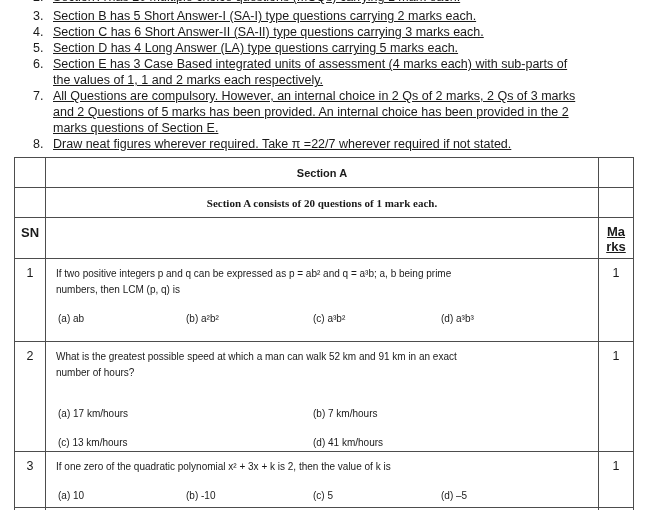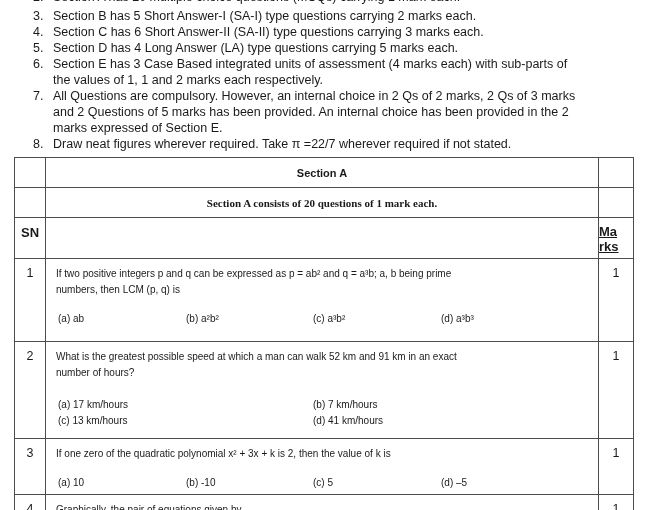--- a/index.html
+++ b/index.html
@@ -11,48 +11,48 @@
     background:#ffffff;
     font-family:"Liberation Sans","DejaVu Sans",sans-serif;
     color:#1a1a1a;
   }
   
   .clip{height:5px;overflow:hidden;position:relative;}
   .clip .instr-item{margin-top:-11px;}
   .instructions{margin-top:3px;}
   .instr-item{display:flex;padding-left:33px;font-size:12.5px;line-height:16px;}
   .instr-num{width:20px;flex:none;}
-  .instr-lines{flex:1;}
+  .instr-lines{flex:1;text-decoration:underline;}
   .iline{white-space:nowrap;}
   
   table.qtable{
     border-collapse:collapse;table-layout:fixed;
     margin-left:14px;margin-top:5px;
     width:619px;
   }
   .qtable td{border:1px solid #4d4d4d;vertical-align:top;padding:0;}
   col.c-sn{width:31px;}
   col.c-q{width:553px;}
   col.c-m{width:35px;}
   tr.r-title{height:30px;}
   tr.r-sub{height:30px;font-family:Liberation Serif, serif;}
   tr.r-head{height:41px;margin-top:16px;}
   tr.r-q1{height:83px;}
   tr.r-q2{height:97px;}
   tr.r-q3{height:56px;}
   tr.r-q4{height:40px;}
   .title-cell{vertical-align:middle !important;text-align:center;font-weight:bold;font-size:11px;}
   .sn-h{font-weight:bold;font-size:13px;text-align:center;padding-top:7px !important;}
-  .marks-h{font-weight:bold;font-size:13px;line-height:15px;padding-top:6px !important;text-decoration:underline;}
+  .marks-h{font-weight:bold;font-size:13px;line-height:15px;text-align:center;padding-top:6px !important;text-decoration:underline;}
   .sn-cell{font-size:12.5px;text-align:center;padding-top:7px !important;}
   .marks-cell{font-size:12.5px;text-align:center;padding-top:7px !important;}
   .q-cell{padding:7px 6px 0 10px !important;font-size:10px;line-height:16px;}
   .q-line{white-space:nowrap;}
   .opts4{display:grid;grid-template-columns:128px 127px 128px auto;margin-top:13px;padding-left:2px;}
-  .opts2{display:grid;grid-template-columns:255px auto;margin-top:16px;padding-left:2px;}
+  .opts2{display:grid;grid-template-columns:255px auto;row-gap:13px;margin-top:25px;padding-left:2px;}
   .opt{white-space:nowrap;}
 </style>
 </head>
 <body>
 
 <div class="page">
 
   <div class="clip">
     <div class="instr-item">
       <div class="instr-num">2.</div>
@@ -91,21 +91,21 @@
         <div class="iline">Section E has 3 Case Based integrated units of assessment (4 marks each) with sub-parts of</div>
         <div class="iline">the values of 1, 1 and 2 marks each respectively.</div>
       </div>
     </div>
 
     <div class="instr-item">
       <div class="instr-num">7.</div>
       <div class="instr-lines">
         <div class="iline">All Questions are compulsory. However, an internal choice in 2 Qs of 2 marks, 2 Qs of 3 marks</div>
         <div class="iline">and 2 Questions of 5 marks has been provided. An internal choice has been provided in the 2</div>
-        <div class="iline">marks expressed of Section E.</div>
+        <div class="iline">marks questions of Section E.</div>
       </div>
     </div>
 
     <div class="instr-item">
       <div class="instr-num">8.</div>
       <div class="instr-lines">
         <div class="iline">Draw neat figures wherever required. Take π =22/7 wherever required if not stated.</div>
       </div>
     </div>
 

